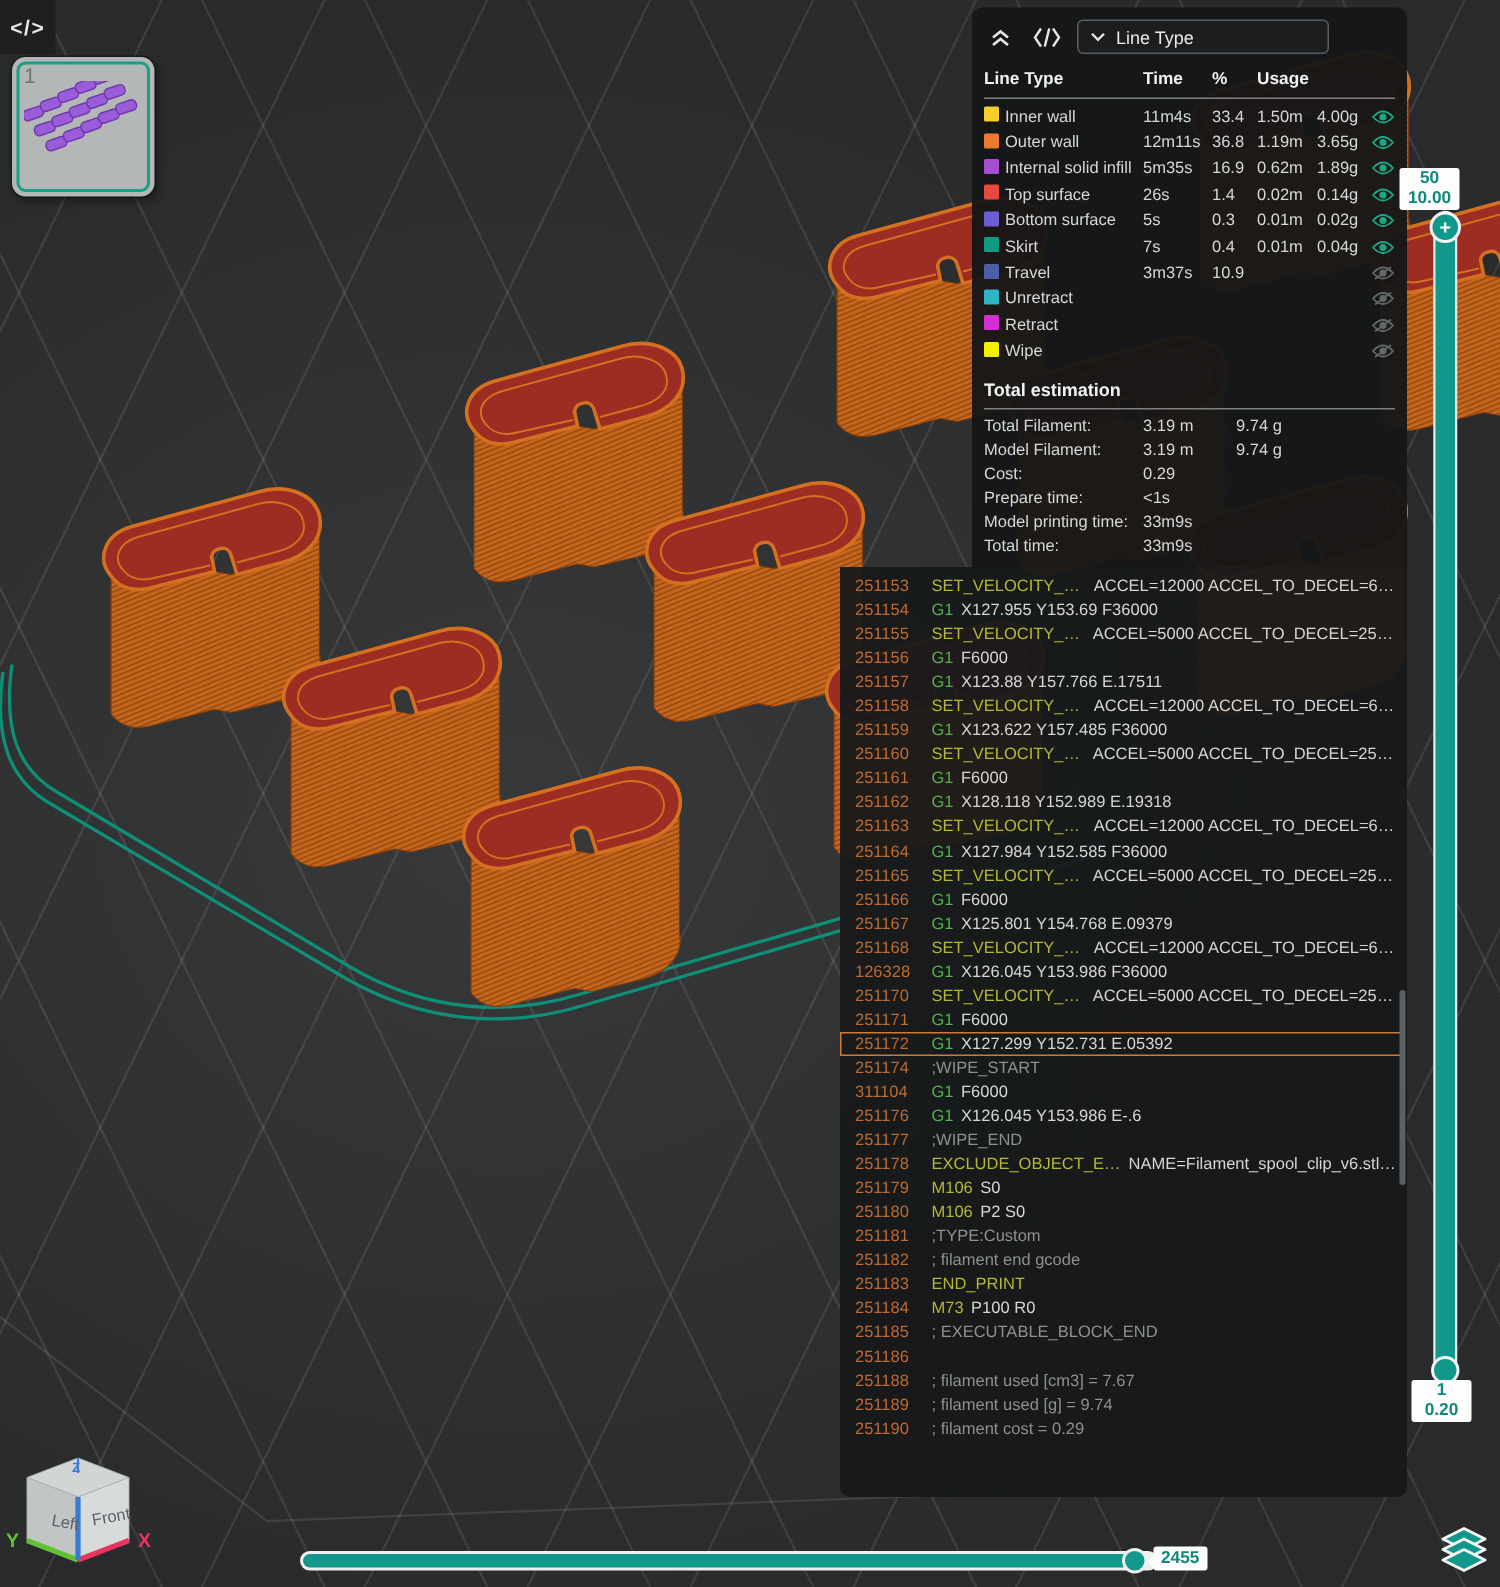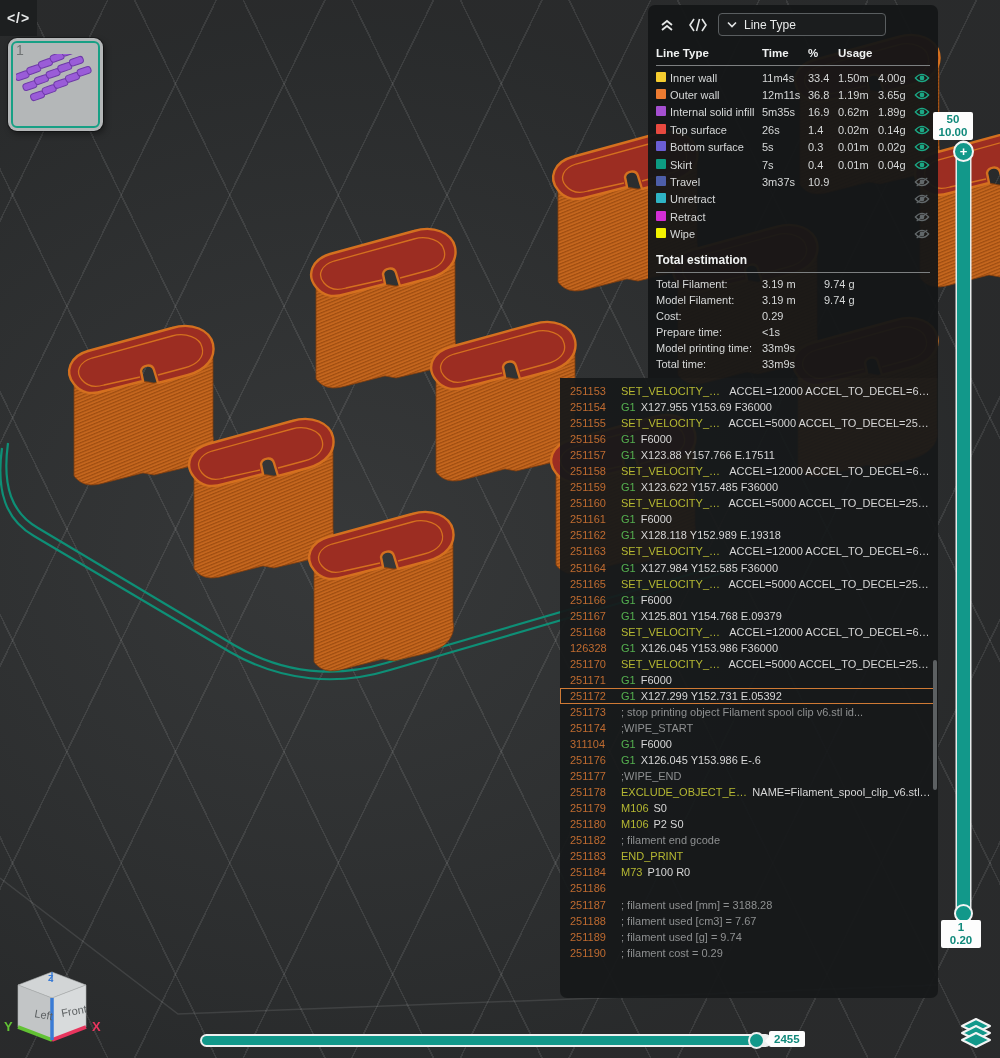--- a/index.html
+++ b/index.html
@@ -449,24 +449,20 @@
         <span class="gc-num" style="color:#bf6b30">251171</span>
         <span class="gc-tok" style="color:#55b04f">G1</span>
         <span class="gc-tok" style="color:#d6d6d6">F6000</span>
       </div>
       <div class="gc-row selected">
         <span class="gc-num" style="color:#bf6b30">251172</span>
         <span class="gc-tok" style="color:#55b04f">G1</span>
         <span class="gc-tok" style="color:#d6d6d6">X127.299 Y152.731 E.05392</span>
       </div>
       <div class="gc-row">
-        <span class="gc-num" style="color:#bf6b30">251173</span>
-        <span class="gc-tok" style="color:#8e9091">; stop printing object Filament spool clip v6.stl id...</span>
-      </div>
-      <div class="gc-row">
         <span class="gc-num" style="color:#bf6b30">251174</span>
         <span class="gc-tok" style="color:#8e9091">;WIPE_START</span>
       </div>
       <div class="gc-row">
         <span class="gc-num" style="color:#bf6b30">311104</span>
         <span class="gc-tok" style="color:#55b04f">G1</span>
         <span class="gc-tok" style="color:#d6d6d6">F6000</span>
       </div>
       <div class="gc-row">
         <span class="gc-num" style="color:#bf6b30">251176</span>
@@ -486,38 +482,42 @@
         <span class="gc-num" style="color:#bf6b30">251179</span>
         <span class="gc-tok" style="color:#b5b832">M106</span>
         <span class="gc-tok" style="color:#d6d6d6">S0</span>
       </div>
       <div class="gc-row">
         <span class="gc-num" style="color:#bf6b30">251180</span>
         <span class="gc-tok" style="color:#b5b832">M106</span>
         <span class="gc-tok" style="color:#d6d6d6">P2 S0</span>
       </div>
       <div class="gc-row">
+        <span class="gc-num" style="color:#bf6b30">251181</span>
+        <span class="gc-tok" style="color:#8e9091">;TYPE:Custom</span>
+      </div>
+      <div class="gc-row">
         <span class="gc-num" style="color:#bf6b30">251182</span>
         <span class="gc-tok" style="color:#8e9091">; filament end gcode</span>
       </div>
       <div class="gc-row">
         <span class="gc-num" style="color:#bf6b30">251183</span>
         <span class="gc-tok" style="color:#b5b832">END_PRINT</span>
       </div>
       <div class="gc-row">
         <span class="gc-num" style="color:#bf6b30">251184</span>
         <span class="gc-tok" style="color:#b5b832">M73</span>
         <span class="gc-tok" style="color:#d6d6d6">P100 R0</span>
       </div>
       <div class="gc-row">
+        <span class="gc-num" style="color:#bf6b30">251185</span>
+        <span class="gc-tok" style="color:#8e9091">; EXECUTABLE_BLOCK_END</span>
+      </div>
+      <div class="gc-row">
         <span class="gc-num" style="color:#bf6b30">251186</span>
-      </div>
-      <div class="gc-row">
-        <span class="gc-num" style="color:#bf6b30">251187</span>
-        <span class="gc-tok" style="color:#8e9091">; filament used [mm] = 3188.28</span>
       </div>
       <div class="gc-row">
         <span class="gc-num" style="color:#bf6b30">251188</span>
         <span class="gc-tok" style="color:#8e9091">; filament used [cm3] = 7.67</span>
       </div>
       <div class="gc-row">
         <span class="gc-num" style="color:#bf6b30">251189</span>
         <span class="gc-tok" style="color:#8e9091">; filament used [g] = 9.74</span>
       </div>
       <div class="gc-row">

